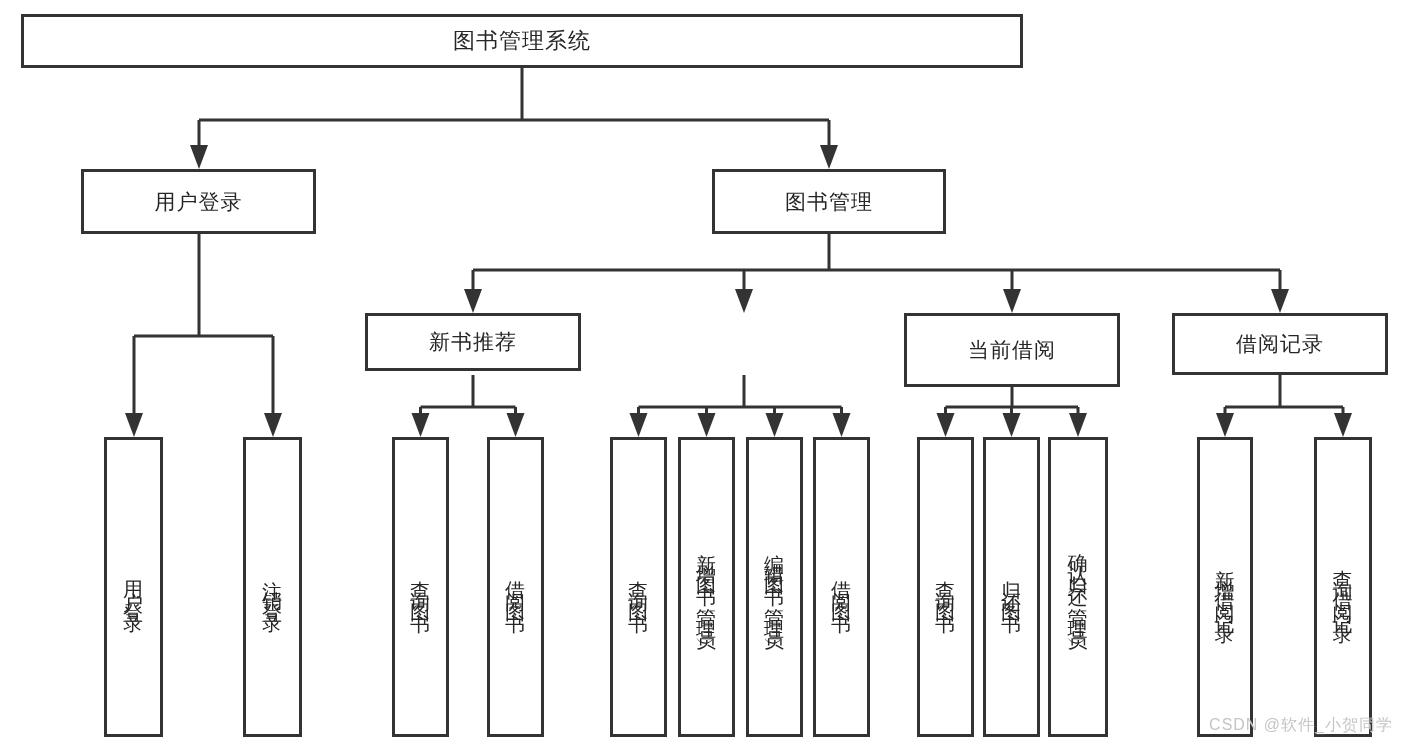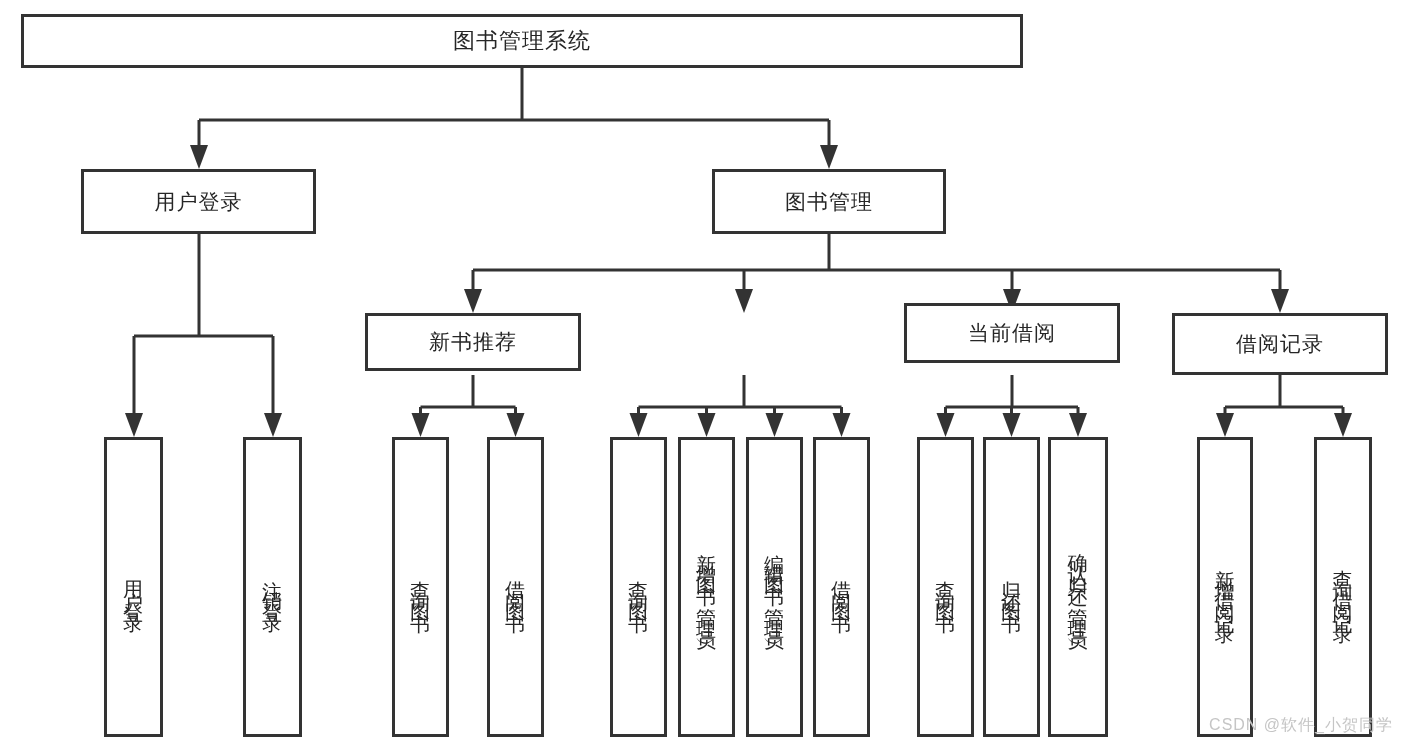--- a/index.html
+++ b/index.html
@@ -106,21 +106,21 @@
   <div class="node hnode" style="left:81px;top:169px;width:235px;height:65px;">
     <span>用户登录</span>
   </div>
   <div class="node hnode" style="left:712px;top:169px;width:234px;height:65px;">
     <span>图书管理</span>
   </div>
 
   <div class="node hnode" style="left:365px;top:313px;width:216px;height:58px;">
     <span>新书推荐</span>
   </div>
-  <div class="node hnode" style="left:904px;top:303px;width:216px;height:60px;">
+  <div class="node hnode" style="left:904px;top:313px;width:216px;height:74px;">
     <span>当前借阅</span>
   </div>
   <div class="node hnode" style="left:1172px;top:313px;width:216px;height:62px;">
     <span>借阅记录</span>
   </div>
 
   <div class="node vnode" style="left:104px;width:59px;">
     <span>用户登录</span>
   </div>
   <div class="node vnode" style="left:243px;width:59px;">

